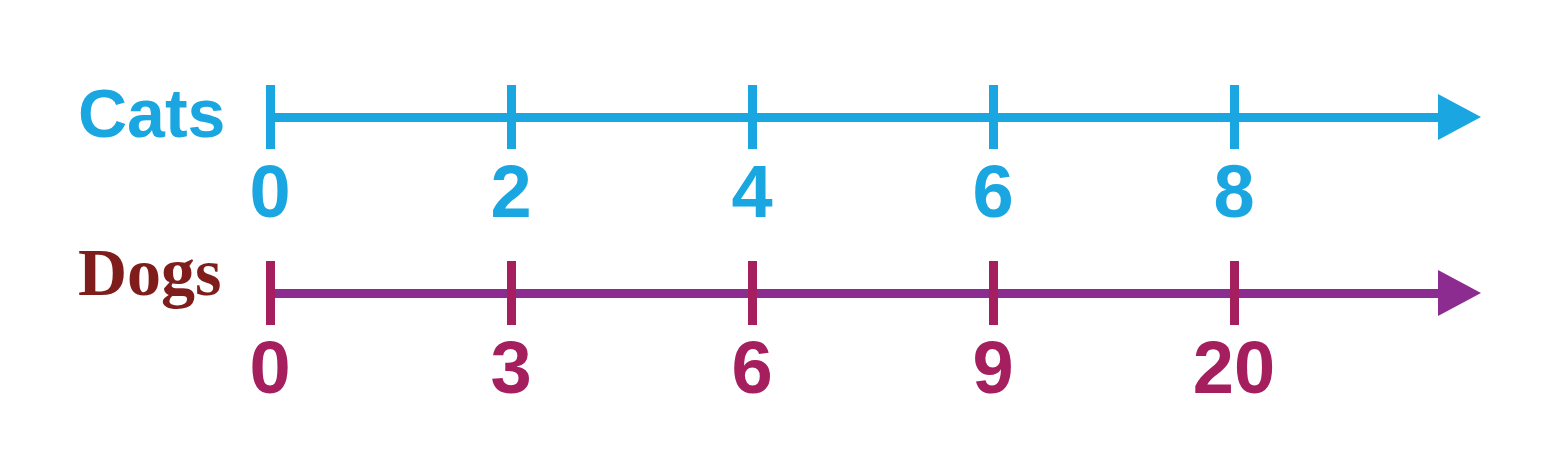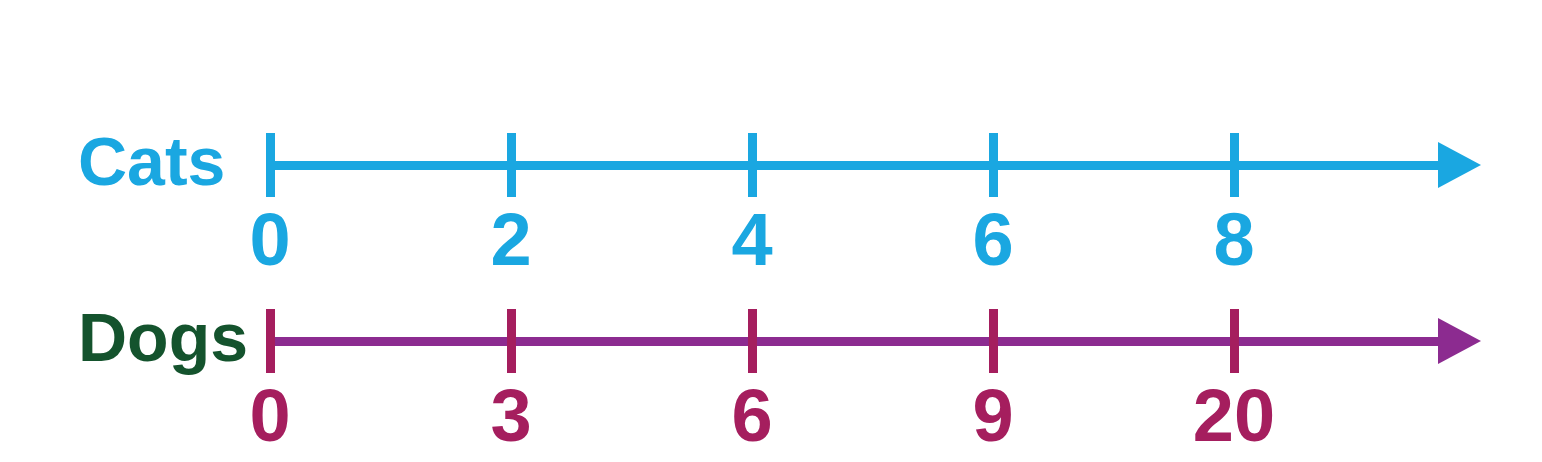--- a/index.html
+++ b/index.html
@@ -8,21 +8,21 @@
     background: #ffffff;
   }
   .canvas {
     position: relative;
     width: 1542px;
     height: 462px;
     background: #ffffff;
     overflow: hidden;
     font-family: "Liberation Sans", sans-serif;
   }
-  .nl-row { position: absolute; inset: 0; margin-top: 48px; }
+  .nl-row { position: absolute; inset: 0; }
   .nl-label {
     position: absolute;
     left: 78px;
     font-size: 68px;
     font-weight: bold;
     line-height: 1;
     letter-spacing: 0px;
     white-space: nowrap;
   }
   .nl-track {
@@ -66,21 +66,21 @@
       <div class="nl-num" style="left: 511px; top: 155px; color: rgb(26, 167, 225);">2</div>
       <div class="nl-tick" style="left: 748px; top: 85px; background: rgb(26, 167, 225);"></div>
       <div class="nl-num" style="left: 752px; top: 155px; color: rgb(26, 167, 225);">4</div>
       <div class="nl-tick" style="left: 989px; top: 85px; background: rgb(26, 167, 225);"></div>
       <div class="nl-num" style="left: 993px; top: 155px; color: rgb(26, 167, 225);">6</div>
       <div class="nl-tick" style="left: 1230px; top: 85px; background: rgb(26, 167, 225);"></div>
       <div class="nl-num" style="left: 1234px; top: 155px; color: rgb(26, 167, 225);">8</div>
     </div>
 
   <div class="nl-row" id="row-1">
-    <div class="nl-label" style="top: 255px; color: #14532d;">Dogs</div>
+    <div class="nl-label" style="top: 238px; color: #7f1d1d; font-family: Liberation Serif, serif;">Dogs</div>
     <div class="nl-track" style="left: 266px; width: 1174px; top: 289px; background: rgb(140, 43, 144);"></div>
     <div class="nl-arrow" style="left: 1438px; top: 270px; border-left-color: rgb(140, 43, 144);"></div>
   <div class="nl-tick" style="left: 266px; top: 261px; background: rgb(165, 30, 94);"></div>
       <div class="nl-num" style="left: 270px; top: 331px; color: rgb(165, 30, 94);">0</div>
       <div class="nl-tick" style="left: 507px; top: 261px; background: rgb(165, 30, 94);"></div>
       <div class="nl-num" style="left: 511px; top: 331px; color: rgb(165, 30, 94);">3</div>
       <div class="nl-tick" style="left: 748px; top: 261px; background: rgb(165, 30, 94);"></div>
       <div class="nl-num" style="left: 752px; top: 331px; color: rgb(165, 30, 94);">6</div>
       <div class="nl-tick" style="left: 989px; top: 261px; background: rgb(165, 30, 94);"></div>
       <div class="nl-num" style="left: 993px; top: 331px; color: rgb(165, 30, 94);">9</div>

